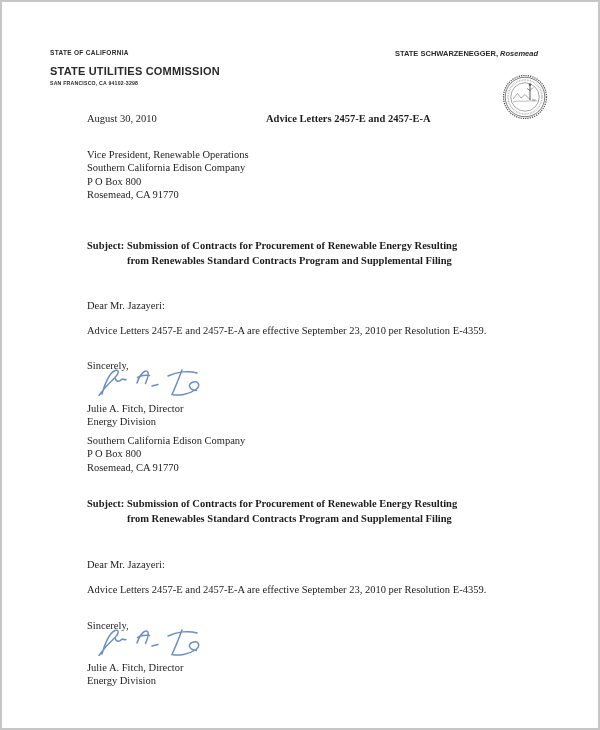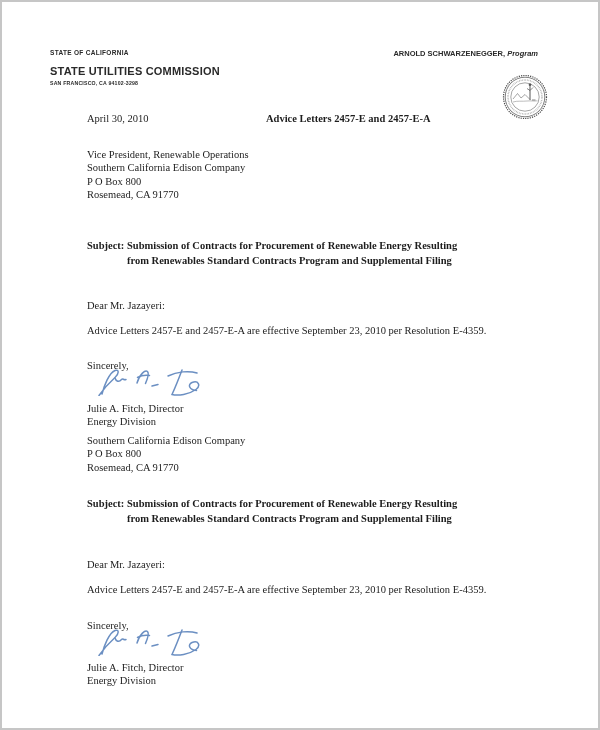--- a/index.html
+++ b/index.html
@@ -53,40 +53,40 @@
 
 <div class="page">
 
   <div class="abs lh lh-left">
     <div class="state">STATE OF CALIFORNIA</div>
     <div class="agency">STATE UTILITIES COMMISSION</div>
     <div class="cityzip">SAN FRANCISCO, CA  94102-3298</div>
   </div>
 
   <div class="abs lh governor">
-    <span>ARNOLD SCHWARZENEGGER,</span>
-    <span class="it">Program</span>
+    <span>STATE SCHWARZENEGGER,</span>
+    <span class="it">Rosemead</span>
   </div>
 
   <div class="abs seal">
     <svg viewBox="0 0 46 46" width="46" height="46" aria-hidden="true">
       <circle cx="23" cy="23" r="21.5" fill="none" stroke="#4a4a4a" stroke-width="1.2" stroke-dasharray="1.2,1.1"></circle>
       <circle cx="23" cy="23" r="19.8" fill="none" stroke="#5a5a5a" stroke-width="0.8"></circle>
       <circle cx="23" cy="23" r="17" fill="none" stroke="#7c7c7c" stroke-width="1.5" stroke-dasharray="0.7,0.9" opacity="0.65"></circle>
       <circle cx="23" cy="23" r="14.2" fill="none" stroke="#6a6a6a" stroke-width="0.6"></circle>
       <path d="M11 25 L15.5 19.5 L19 24 L23 20.5 L28 25.5" fill="none" stroke="#6a6a6a" stroke-width="0.6"></path>
       <path d="M11 28 C15.5 26.6 20 27.6 25 27 C29 26.6 32.5 27.4 35.5 26.8" fill="none" stroke="#7a7a7a" stroke-width="0.5"></path>
       <line x1="28" y1="11.5" x2="28" y2="26" stroke="#555555" stroke-width="1"></line>
       <circle cx="28" cy="10.8" r="1.3" fill="#555555"></circle>
       <path d="M25 14.5 L28 16.5 L31 13.5" fill="none" stroke="#555555" stroke-width="0.7"></path>
       <path d="M30 26 L33.5 26" stroke="#555555" stroke-width="0.7"></path>
     </svg>
   </div>
 
-  <div class="abs serif date-line">April 30, 2010</div>
+  <div class="abs serif date-line">August 30, 2010</div>
   <div class="abs serif bold reference-line">Advice Letters 2457-E and 2457-E-A</div>
 
   <div class="abs serif recipient">
     <div>Vice President,  Renewable Operations</div>
     <div>Southern California Edison Company</div>
     <div>P O Box 800</div>
     <div>Rosemead, CA  91770</div>
   </div>
 
   <div class="abs serif bold subject subject-1">

